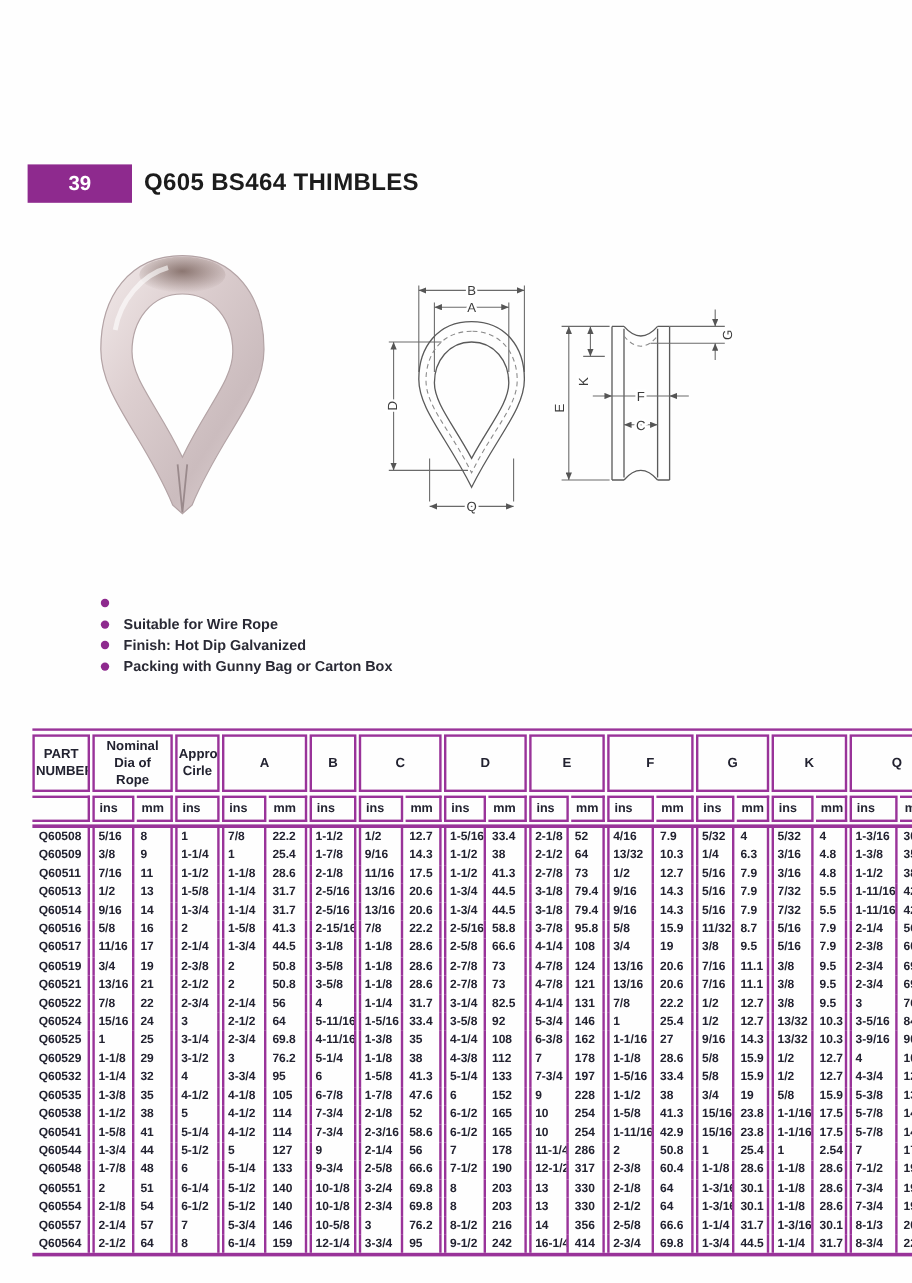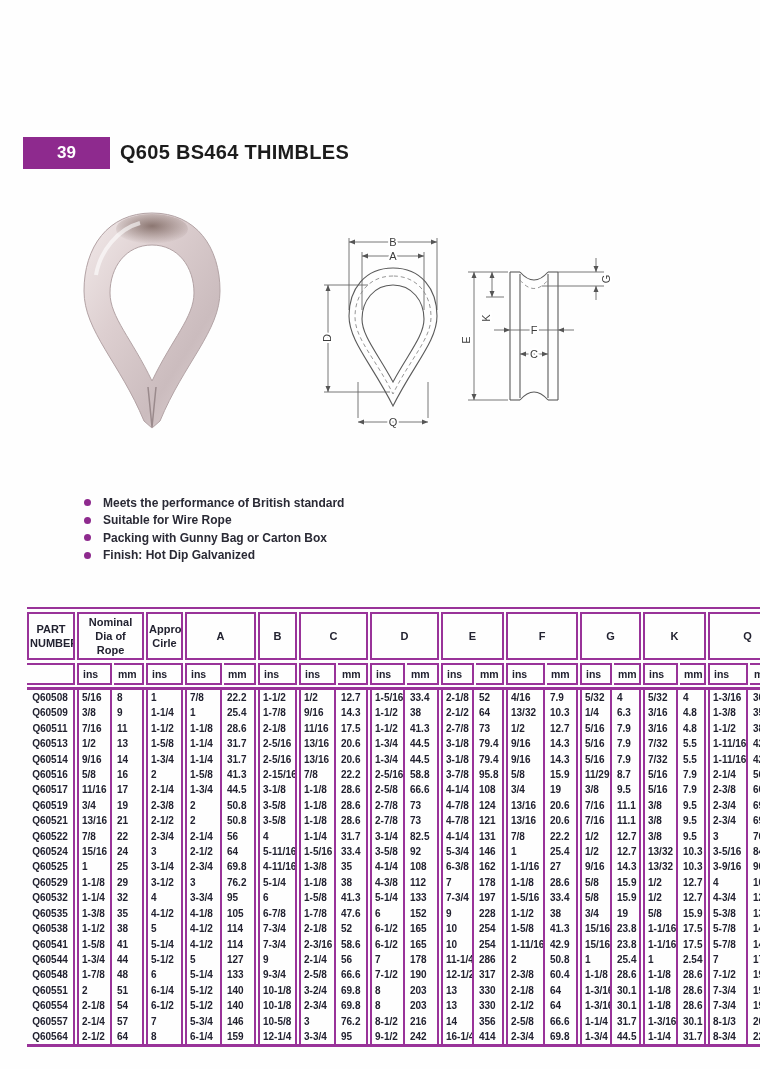--- a/index.html
+++ b/index.html
@@ -158,33 +158,32 @@
     <line class="dim" x1="106" y1="20" x2="152" y2="20"></line>
     <line class="dim" x1="90" y1="34" x2="152" y2="34"></line>
     <line class="dim" x1="144" y1="6" x2="144" y2="20" marker-end="url(#ar)"></line>
     <line class="dim" x1="144" y1="48" x2="144" y2="34" marker-end="url(#ar)"></line>
     <text class="lbl" x="158" y="27" text-anchor="middle" transform="rotate(-90,158,27)">G</text>
   </svg>
 
   <ul class="features">
     <li>
         <span class="bullet"></span>
-        <span>Meets the performance of  British standard</span>
       </li>
     <li>
         <span class="bullet"></span>
         <span>Suitable for Wire Rope</span>
       </li>
     <li>
         <span class="bullet"></span>
-        <span>Packing with Gunny Bag or Carton Box</span>
+        <span>Finish: Hot Dip Galvanized</span>
       </li>
     <li>
         <span class="bullet"></span>
-        <span>Finish: Hot Dip Galvanized</span>
+        <span>Packing with Gunny Bag or Carton Box</span>
       </li>
   </ul>
 
   <table class="spec-table">
       <colgroup>
         <col style="width: 48px;">
         <col style="width: 35px;">
         <col style="width: 30px;">
         <col style="width: 37px;">
         <col style="width: 37px;">
@@ -382,21 +381,21 @@
           <td class="val" style="border-left: none; border-right: 2px solid rgb(153, 51, 153);">41.3</td>
           <td class="val" style="border-left: 2px solid rgb(153, 51, 153); border-right: 2px solid rgb(153, 51, 153);">2-15/16</td>
           <td class="val" style="border-left: 2px solid rgb(153, 51, 153); border-right: 2px solid rgb(153, 51, 153);">7/8</td>
           <td class="val" style="border-left: none; border-right: 2px solid rgb(153, 51, 153);">22.2</td>
           <td class="val" style="border-left: 2px solid rgb(153, 51, 153); border-right: 2px solid rgb(153, 51, 153);">2-5/16</td>
           <td class="val" style="border-left: none; border-right: 2px solid rgb(153, 51, 153);">58.8</td>
           <td class="val" style="border-left: 2px solid rgb(153, 51, 153); border-right: 2px solid rgb(153, 51, 153);">3-7/8</td>
           <td class="val" style="border-left: none; border-right: 2px solid rgb(153, 51, 153);">95.8</td>
           <td class="val" style="border-left: 2px solid rgb(153, 51, 153); border-right: 2px solid rgb(153, 51, 153);">5/8</td>
           <td class="val" style="border-left: none; border-right: 2px solid rgb(153, 51, 153);">15.9</td>
-          <td class="val" style="border-left: 2px solid rgb(153, 51, 153); border-right: 2px solid rgb(153, 51, 153);">11/29</td>
+          <td class="val" style="border-left: 2px solid rgb(153, 51, 153); border-right: 2px solid rgb(153, 51, 153);">11/32</td>
           <td class="val" style="border-left: none; border-right: 2px solid rgb(153, 51, 153);">8.7</td>
           <td class="val" style="border-left: 2px solid rgb(153, 51, 153); border-right: 2px solid rgb(153, 51, 153);">5/16</td>
           <td class="val" style="border-left: none; border-right: 2px solid rgb(153, 51, 153);">7.9</td>
           <td class="val" style="border-left: 2px solid rgb(153, 51, 153); border-right: 2px solid rgb(153, 51, 153);">2-1/4</td>
           <td class="val" style="border-left: none; border-right: none;">56</td>
         </tr>
         <tr>
           <td class="part" style="border-left: none; border-right: 2px solid rgb(153, 51, 153);">Q60517</td>
           <td class="val" style="border-left: 2px solid rgb(153, 51, 153); border-right: 2px solid rgb(153, 51, 153);">11/16</td>
           <td class="val" style="border-left: none; border-right: 2px solid rgb(153, 51, 153);">17</td>

